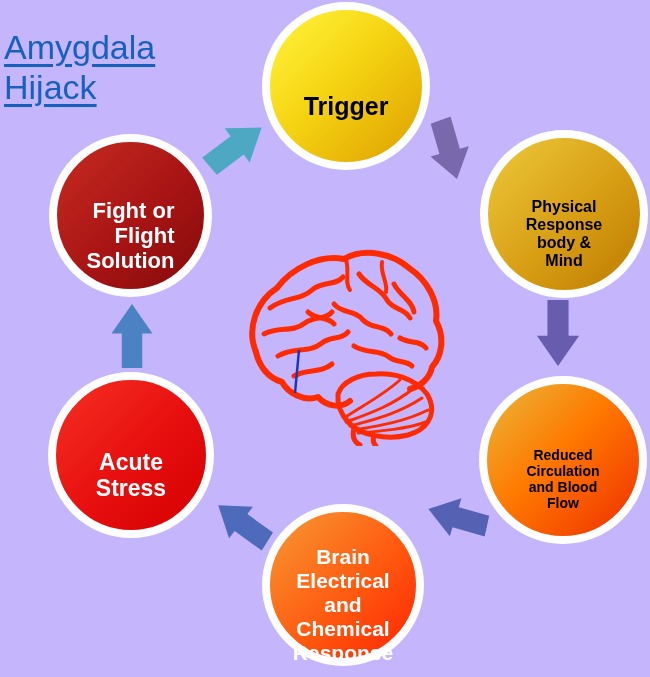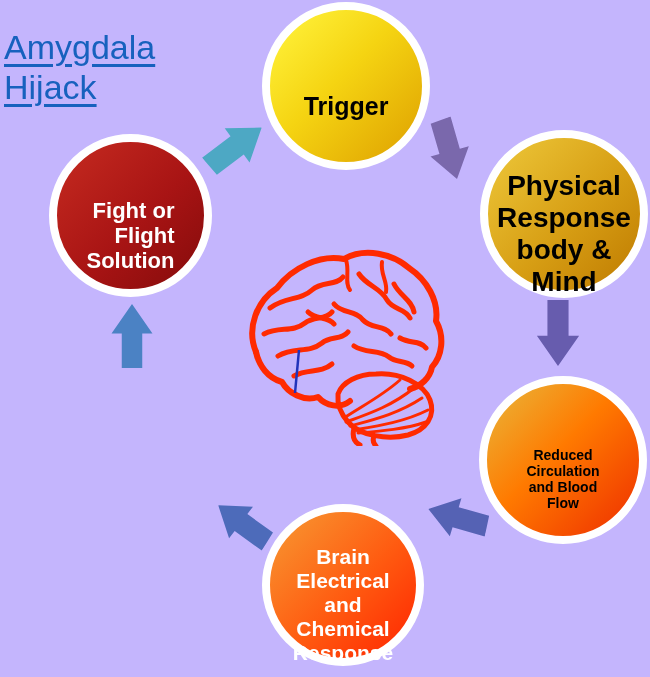--- a/index.html
+++ b/index.html
@@ -19,21 +19,21 @@
     position:absolute;border:8px solid #fff;border-radius:50%;
     box-sizing:border-box;display:flex;align-items:center;justify-content:center;
     text-align:center;font-weight:bold;line-height:1.14;
   }
   .node .lbl{white-space:pre-line;padding:0 10px;margin-top:40px;}
   .node-trigger{left:262px;top:2px;width:168px;height:168px;
     background:linear-gradient(135deg,#FFF23A 5%,#F5D412 45%,#DE9F00 100%);
     color:#000;font-size:25px;}
   .node-physical{left:480px;top:130px;width:168px;height:168px;
     background:linear-gradient(135deg,#EEC93B 0%,#D79E14 55%,#BE7A00 100%);
-    color:#000;font-size:28px;}
+    color:#000;font-size:16px;}
   .node-reduced{left:479px;top:376px;width:168px;height:168px;
     background:linear-gradient(135deg,#E8B83C 0%,#FF7A00 45%,#EE2D00 100%);
     color:#000;font-size:14px;}
   .node-brainel{left:262px;top:504px;width:162px;height:162px;
     background:linear-gradient(135deg,#F79A33 0%,#FF5A10 55%,#FF2400 100%);
     color:#fff;font-size:21px;}
   .node-acute{left:48px;top:372px;width:166px;height:166px;
     background:linear-gradient(135deg,#F63022 0%,#E60E0E 55%,#D50000 100%);
     color:#fff;font-size:23px;}
   .node-fight{left:49px;top:134px;width:163px;height:163px;
@@ -73,20 +73,24 @@
 Circulation
 and Blood
 Flow</span>
   </div>
   <div class="node node-brainel">
     <span class="lbl">Brain
 Electrical
 and
 Chemical
 Response</span>
+  </div>
+  <div class="node node-acute">
+    <span class="lbl">Acute
+Stress</span>
   </div>
   <div class="node node-fight">
     <span class="lbl">Fight or
 Flight
 Solution</span>
   </div>
 
   <div class="arrow arr-fight-trigger">
     <svg viewBox="0 0 100 64">
         <polygon points="0,16 54,15 54,0 100,32 54,64 54,49 3,50" fill="#4DA8C4"></polygon>

